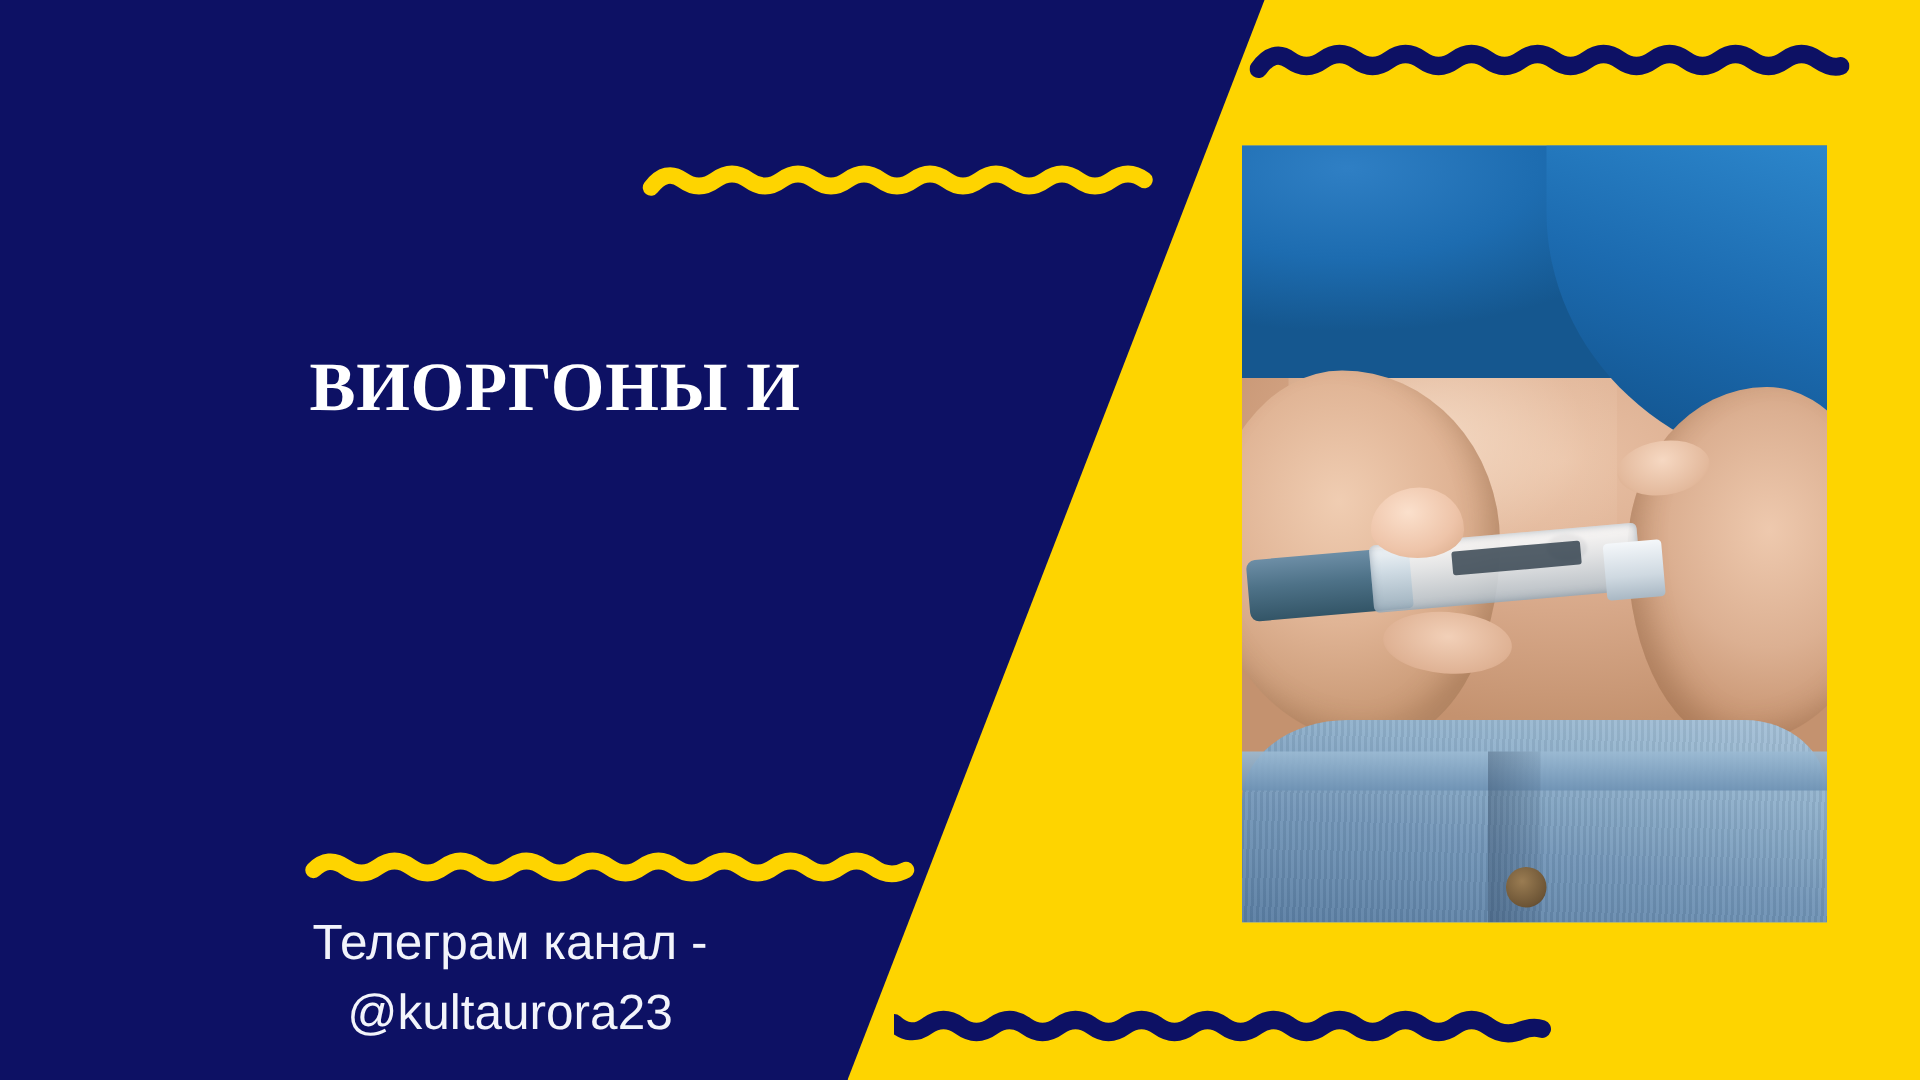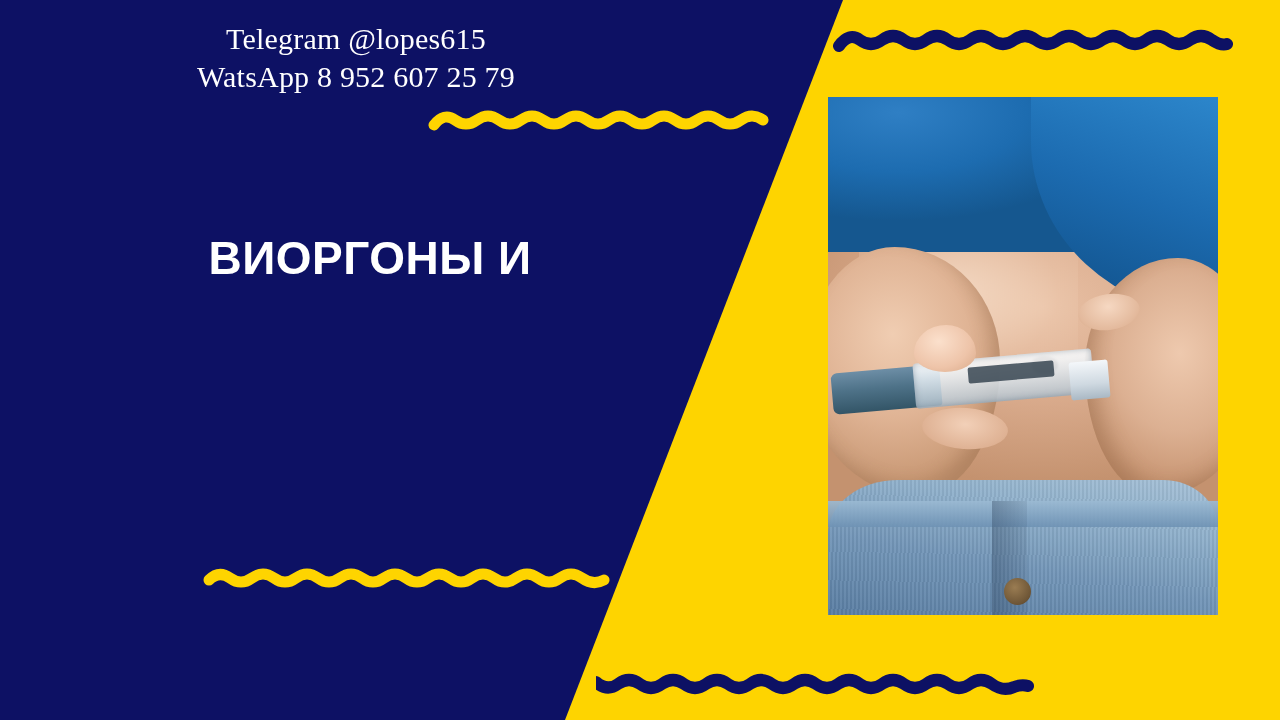--- a/index.html
+++ b/index.html
@@ -56,21 +56,21 @@
   }
   .contact-block .line { white-space: nowrap; }
 
   .headline {
     position: absolute;
     left: 40px;
     top: 228px;
     width: 660px;
     text-align: center;
     color: #ffffff;
-    font-family: Liberation Sans, sans-serif;
+    font-family: Liberation Serif, serif;
     font-weight: bold;
     font-size: 46px;
     line-height: 1.32;
     letter-spacing: 0.5px;
   }
 
   .channel-block {
     position: absolute;
     left: 20px;
     top: 605px;
@@ -255,29 +255,29 @@
       <path d="M6 18 Q 16 8 27 16 Q 38 24 49 16 Q 60 8 71 16 Q 82 24 93 16 Q 104 8 115 16 Q 126 24 137 16 Q 148 8 159 16 Q 170 24 181 16 Q 192 8 203 16 Q 214 24 225 16 Q 236 8 247 16 Q 258 24 269 16 Q 280 8 291 16 Q 302 24 313 16 Q 324 8 335 16 Q 346 24 357 16 Q 368 8 379 16 Q 390 24 401 18" fill="none" stroke="#fed400" stroke-width="11" stroke-linecap="round"></path>
     </svg>
   </div>
 
   <div class="wave wave-bottom-right">
     <svg width="440" height="34" viewBox="0 0 440 34">
       <path d="M0 14 Q 11 24 22 16 Q 33 8 44 16 Q 55 24 66 16 Q 77 8 88 16 Q 99 24 110 16 Q 121 8 132 16 Q 143 24 154 16 Q 165 8 176 16 Q 187 24 198 16 Q 209 8 220 16 Q 231 24 242 16 Q 253 8 264 16 Q 275 24 286 16 Q 297 8 308 16 Q 319 24 330 16 Q 341 8 352 16 Q 363 24 374 16 Q 385 8 396 16 Q 407 24 418 19 Q 426 16 432 18" fill="none" stroke="#0d1164" stroke-width="12" stroke-linecap="round"></path>
     </svg>
   </div>
 
-  <div class="contact-block">
-    <div class="line">Telegram @lopes615</div>
-    <div class="line">WatsApp 8 952 607 25 79</div>
-  </div>
 
   <div class="headline">
     <div>ВИОРГОНЫ И</div>
   </div>
 
+  <div class="channel-block">
+    <div>Телеграм канал -</div>
+    <div>@kultaurora23</div>
+  </div>
 
   <div class="photo-frame">
     <div class="photo">
       <div class="ph-skin"></div>
       <div class="ph-skin-hi"></div>
       <div class="ph-shirt"></div>
       <div class="ph-shirt-drape"></div>
       <div class="ph-navel"></div>
       <div class="ph-hand-left"></div>
       <div class="ph-hand-right"></div>

